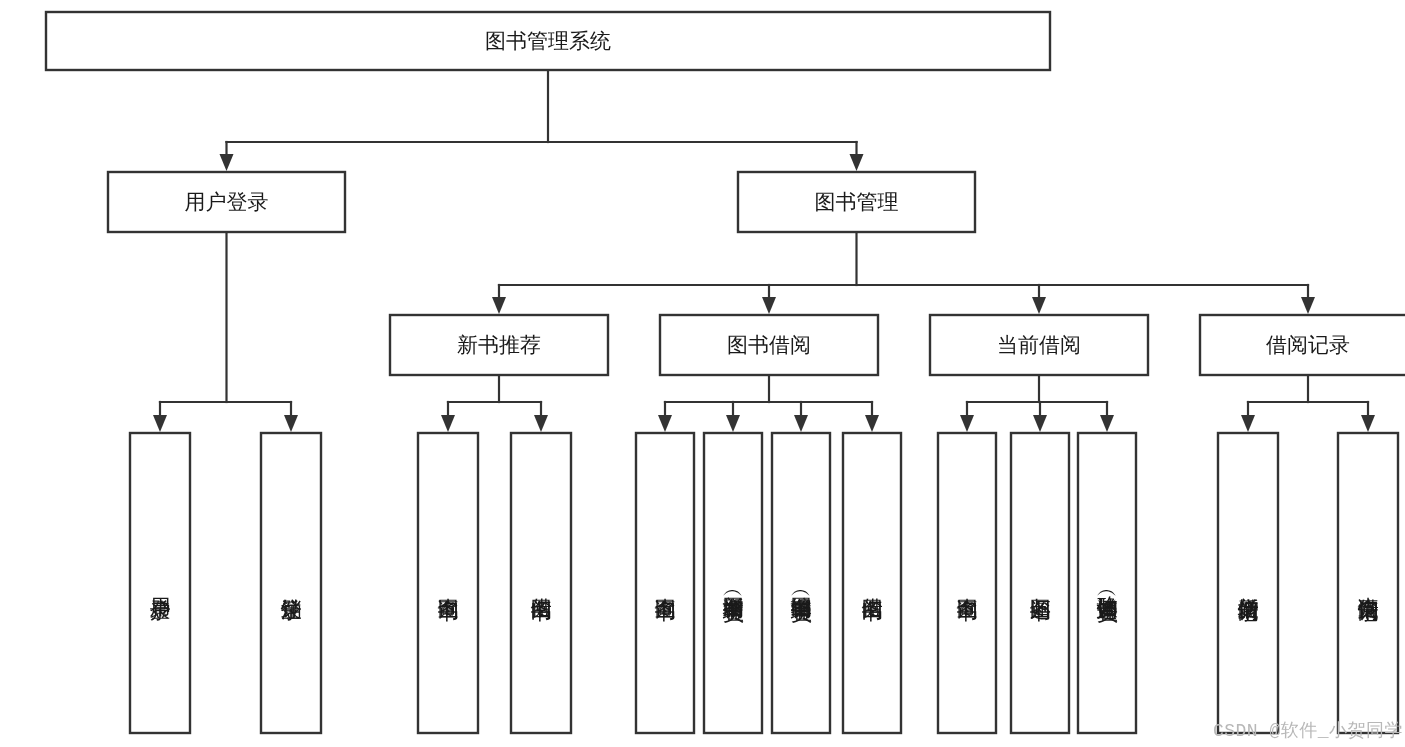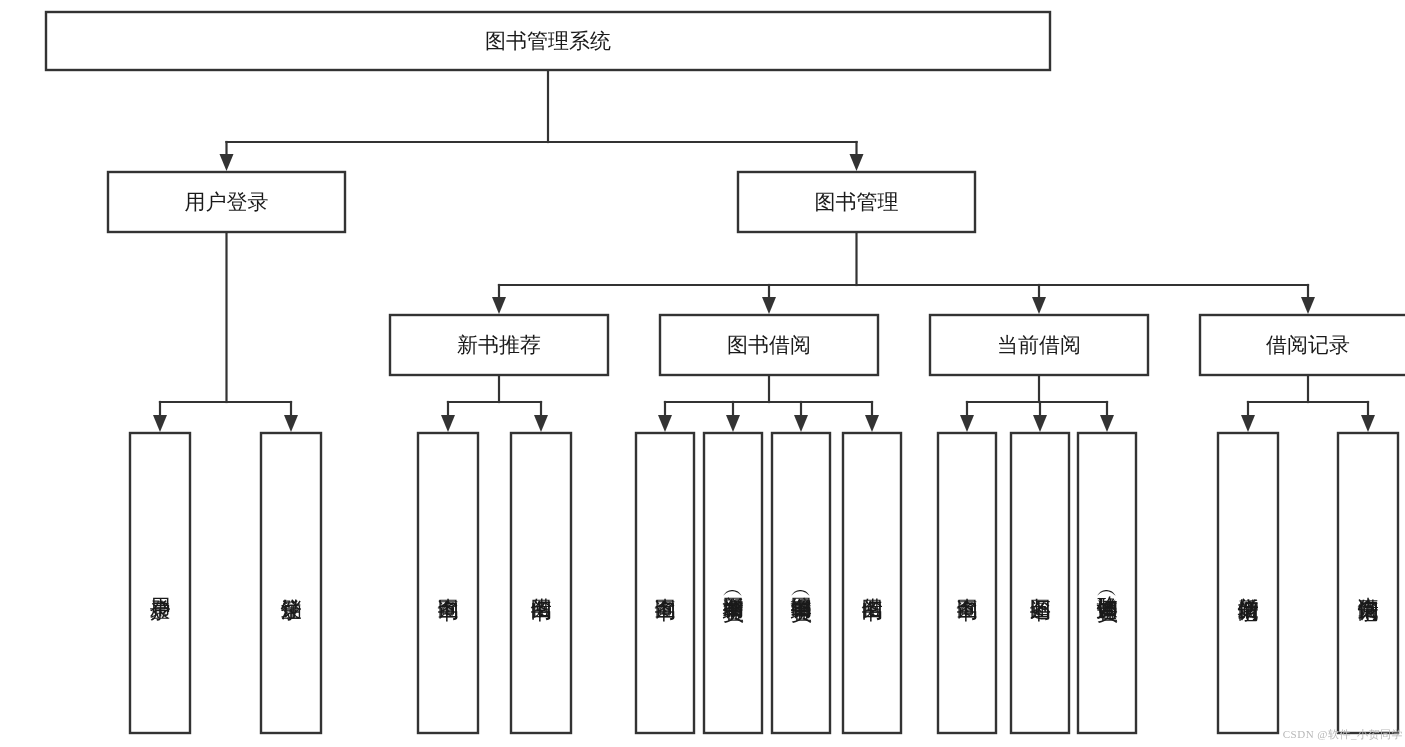--- a/index.html
+++ b/index.html
@@ -65,22 +65,22 @@
     line-height: 1.06;
     color: #1a1a1a;
     letter-spacing: 1px;
     white-space: nowrap;
     text-align: center;
   }
   .watermark {
     position: absolute;
     right: 30px;
     bottom: 5px;
-    font-family: Liberation Serif, serif;
-    font-size: 11px;
+    font-family: Liberation Mono, monospace;
+    font-size: 18px;
     color: #b8b8b8;
     white-space: nowrap;
     letter-spacing: 0.5px;
   }
 </style>
 </head>
 <body>
 
 <div id="diagram-root">
 

